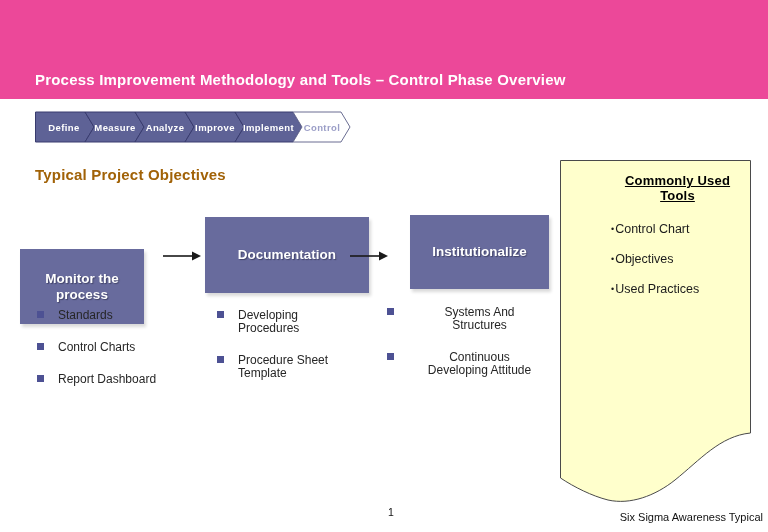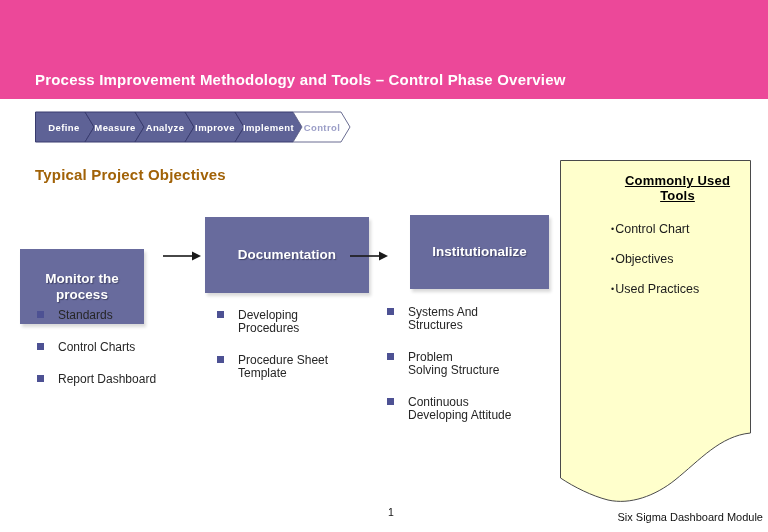--- a/index.html
+++ b/index.html
@@ -49,21 +49,21 @@
   .flow-box.b3{left:410px;top:215px;width:139px;height:74px;}
 
   .flow-arrow{position:absolute;width:40px;height:14px;}
   .flow-arrow.a1{left:162px;top:249px;}
   .flow-arrow.a2{left:349px;top:249px;}
 
   
   .bullet-col{position:absolute;width:165px;}
   .bullet-col.c1{left:36px;top:309px;}
   .bullet-col.c2{left:216px;top:309px;}
-  .bullet-col.c3{left:386px;top:306px;}
+  .bullet-col.c3{left:386px;top:306px;text-align:center;}
   .bullet-col ul{list-style:none;margin:0;padding:0;}
   .bullet-col li{
     position:relative;padding-left:22px;margin-bottom:19px;
     font-size:12px;line-height:13px;color:#262626;white-space:pre-line;
   }
   .bullet-col li::before{
     content:"";position:absolute;left:1px;top:2px;width:7px;height:7px;
     background:#4d5193;
   }
 
@@ -157,22 +157,20 @@
       <li>Developing
 Procedures</li>
       <li>Procedure Sheet
 Template</li>
     </ul>
   </div>
   <div class="bullet-col c3">
     <ul>
       <li>Systems And
 Structures</li>
-      <li>Problem
-Solving Structure</li>
       <li>Continuous
 Developing Attitude</li>
     </ul>
   </div>
 
   <div class="tools-panel">
     <svg class="shape" viewBox="0 0 192 348" width="192" height="348">
       <path d="M0.5,0.5 L190.5,0.5 L190.5,273
                C160,276 140,300 115,320
                C95,336 70,345 48,340
@@ -182,15 +180,15 @@
       <div class="tools-title">Commonly Used Tools</div>
       <ul class="tools-list">
         <li>Control Chart</li>
         <li>Objectives</li>
         <li>Used Practices</li>
       </ul>
     </div>
   </div>
 
   <div class="page-number">1</div>
-  <div class="module-label">Six Sigma Dashboard Module</div>
+  <div class="module-label">Six Sigma Awareness Typical</div>
 
 </div>
 
 </body></html>

